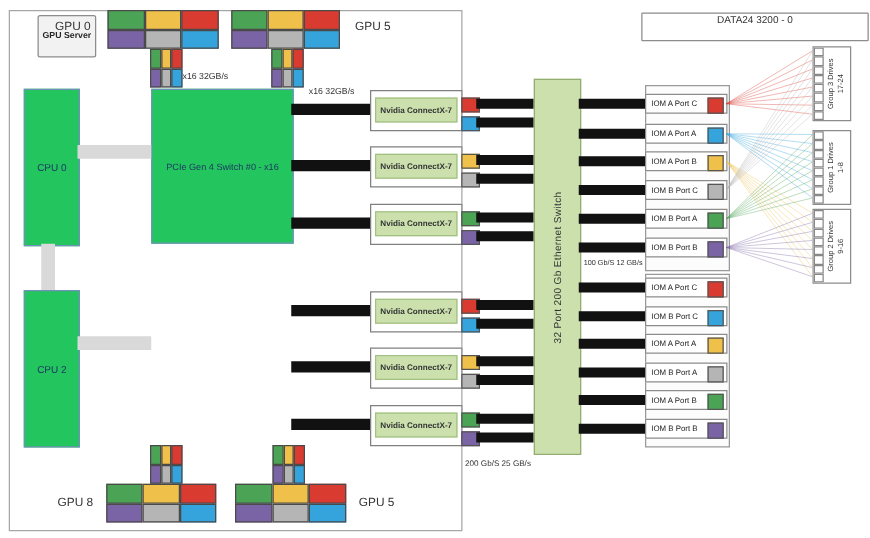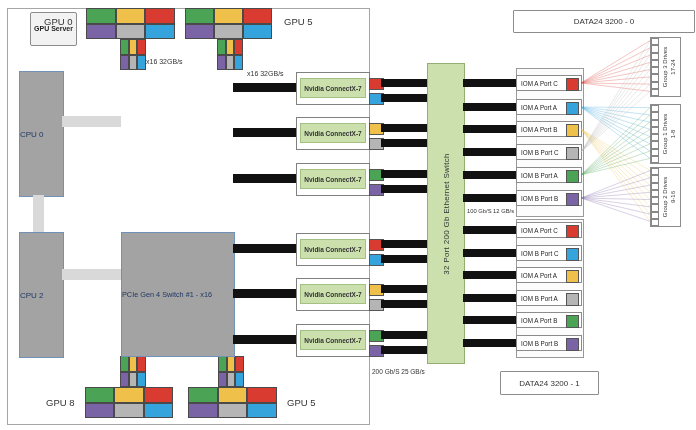--- a/index.html
+++ b/index.html
@@ -4,43 +4,43 @@
 <style>
   html,body{margin:0;padding:0;background:#fff;}
   .stage{position:relative;width:696px;height:430px;background:#fff;overflow:hidden;
          font-family:"Liberation Sans",sans-serif;color:#262626;}
   .abs{position:absolute;}
   .server-box{border:1.5px solid #a6a6a6;background:#fff;}
   .srv-label{background:#f2f2f2;border:1px solid #8c8c8c;border-radius:2px;
              font-size:7px;font-weight:bold;display:flex;align-items:center;justify-content:center;
              text-align:center;line-height:1.35;}
   .gpu-label{font-size:9.5px;color:#333;}
-  .blue-box{background:#a3a3a3;border:1px solid #7092b8;display:flex;align-items:center;
-            justify-content:flex-start;text-align:center;font-size:8px;color:#1f3864;}
+  .blue-box{background:#22c55e;border:1px solid #7092b8;display:flex;align-items:center;
+            justify-content:center;text-align:center;font-size:8px;color:#1f3864;}
   .sw-box{font-size:7.3px;}
   .gray-link{background:#d9d9d9;}
   .grid3x2{display:grid;grid-template-columns:repeat(3,1fr);grid-template-rows:repeat(2,1fr);}
   .grid3x2 i{display:block;border:1px solid #4a4a4a;}
   .cable{background:#111;}
   .nic-box{background:#fff;border:1px solid #808080;}
   .nic-inner{position:absolute;left:3px;right:3px;top:5px;bottom:6px;background:#cbe0ad;
              border:1px solid #a3c183;display:flex;align-items:center;justify-content:center;
              font-size:6.5px;font-weight:bold;color:#333;}
   .port-sq{border:1px solid #555;}
   .eth-switch{background:#cbe0ad;border:1px solid #93ad73;}
   .vlabel-wrap{position:absolute;inset:0;}
   .vlabel{position:absolute;top:50%;left:50%;transform:translate(-50%,-50%) rotate(-90deg);
           white-space:nowrap;font-size:8px;color:#333;letter-spacing:.3px;}
   .iom-container{background:#fcfcfc;border:1px solid #999;}
   .iom-row{background:#fff;border:1px solid #8c8c8c;display:flex;align-items:center;
            font-size:6.3px;color:#222;padding-left:4px;box-sizing:border-box;}
   .iom-row .port-sq{position:absolute;right:2px;top:1.5px;width:11px;height:11px;}
   .bw-label{font-size:7px;color:#333;white-space:nowrap;}
   .bw-label.small{font-size:5.8px;}
-  .d24-box{background:#fff;border:1px solid #8c8c8c;display:flex;align-items:center;
+  .d24-box{background:#fff;border:1px solid #8c8c8c;display:flex;
            justify-content:center;font-size:8px;color:#333;border-radius:1px;}
   .drive-group{background:#fff;border:1px solid #8c8c8c;}
   .drive-col{position:absolute;left:0;top:0;bottom:0;width:8px;display:flex;flex-direction:column;}
   .drive-col i{flex:1;border:0.5px solid #888;background:#fff;display:block;}
   .dg-text{position:absolute;left:8px;right:0;top:0;bottom:0;}
   .dg-inner{position:absolute;top:50%;left:50%;width:56px;transform:translate(-50%,-50%) rotate(-90deg);
             text-align:center;font-size:6px;line-height:1.3;color:#333;white-space:nowrap;}
   svg.fan{position:absolute;left:0;top:0;pointer-events:none;}
 </style>
 </head>
@@ -124,22 +124,22 @@
   <div class="abs gpu-label" style="left:46px;top:397px;">GPU 8</div>
   <div class="abs gpu-label" style="left:287px;top:397px;">GPU 5</div>
 
   <div class="abs blue-box" style="left:19px;top:71px;width:43px;height:124px;">
     <span>CPU 0</span>
   </div>
   <div class="abs blue-box" style="left:19px;top:232px;width:43px;height:124px;">
     <span>CPU 2</span>
   </div>
 
-  <div class="abs blue-box sw-box" style="left:121px;top:232px;width:112px;height:123px;">
-    <span>PCIe Gen 4 Switch #1 - x16</span>
+  <div class="abs blue-box sw-box" style="left:121px;top:71px;width:112px;height:122px;">
+    <span>PCIe Gen 4 Switch #0 - x16</span>
   </div>
 
   <div class="abs gray-link" style="left:62px;top:116px;width:59px;height:11px;"></div>
   <div class="abs gray-link" style="left:62px;top:269px;width:59px;height:11px;"></div>
   <div class="abs gray-link" style="left:33px;top:195px;width:11px;height:37px;"></div>
 
   <div class="abs cable" style="left:233px;top:83px;width:63px;height:9px;"></div>
   <div class="abs cable" style="left:233px;top:128px;width:63px;height:9px;"></div>
   <div class="abs cable" style="left:233px;top:174px;width:63px;height:9px;"></div>
   <div class="abs cable" style="left:233px;top:244px;width:63px;height:9px;"></div>
@@ -263,23 +263,20 @@
     <i class="port-sq" style="background: rgb(123, 100, 165);"></i>
   </div>
 
   <div class="abs bw-label" style="left:146px;top:58px;">x16 32GB/s</div>
   <div class="abs bw-label" style="left:247px;top:70px;">x16 32GB/s</div>
   <div class="abs bw-label small" style="left:467px;top:208px;">100 Gb/S 12 GB/s</div>
   <div class="abs bw-label" style="left:372px;top:368px;font-size:6.5px;">200 Gb/S 25 GB/s</div>
 
   <div class="abs d24-box" style="left:513px;top:10px;width:180px;height:21px;">
     <span>DATA24 3200 - 0</span>
-  </div>
-  <div class="abs d24-box" style="left:500px;top:371px;width:97px;height:22px;">
-    <span>DATA24 3200 - 1</span>
   </div>
 
   <svg class="fan" id="fan-svg" width="696" height="430" viewBox="0 0 696 430">
       <line x1="581" y1="83" x2="650" y2="40.6" stroke="#d93b31" stroke-width="0.7" opacity="0.42"></line>
       <line x1="581" y1="83" x2="650" y2="47.85" stroke="#d93b31" stroke-width="0.7" opacity="0.42"></line>
       <line x1="581" y1="83" x2="650" y2="55.1" stroke="#d93b31" stroke-width="0.7" opacity="0.42"></line>
       <line x1="581" y1="83" x2="650" y2="62.35" stroke="#d93b31" stroke-width="0.7" opacity="0.42"></line>
       <line x1="581" y1="83" x2="650" y2="69.6" stroke="#d93b31" stroke-width="0.7" opacity="0.42"></line>
       <line x1="581" y1="83" x2="650" y2="76.85" stroke="#d93b31" stroke-width="0.7" opacity="0.42"></line>
       <line x1="581" y1="83" x2="650" y2="84.1" stroke="#d93b31" stroke-width="0.7" opacity="0.42"></line>

